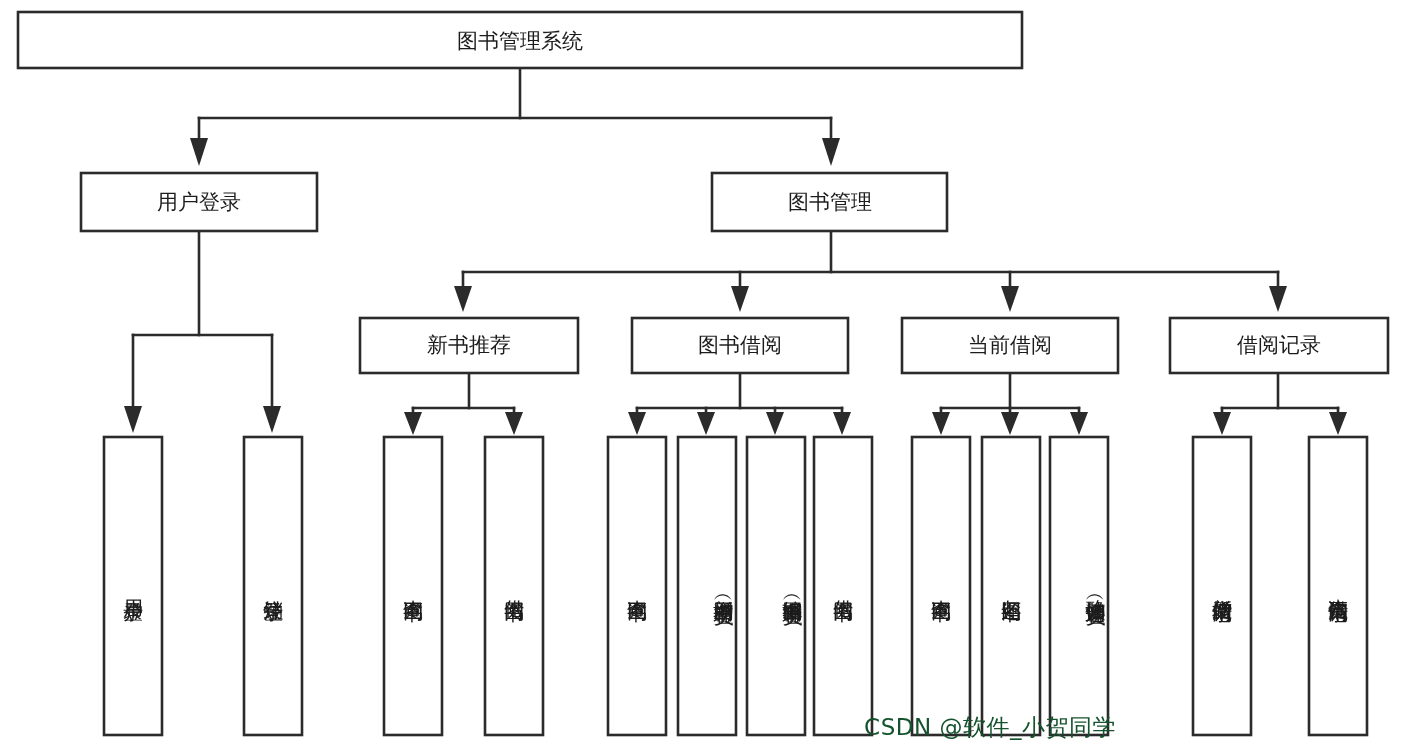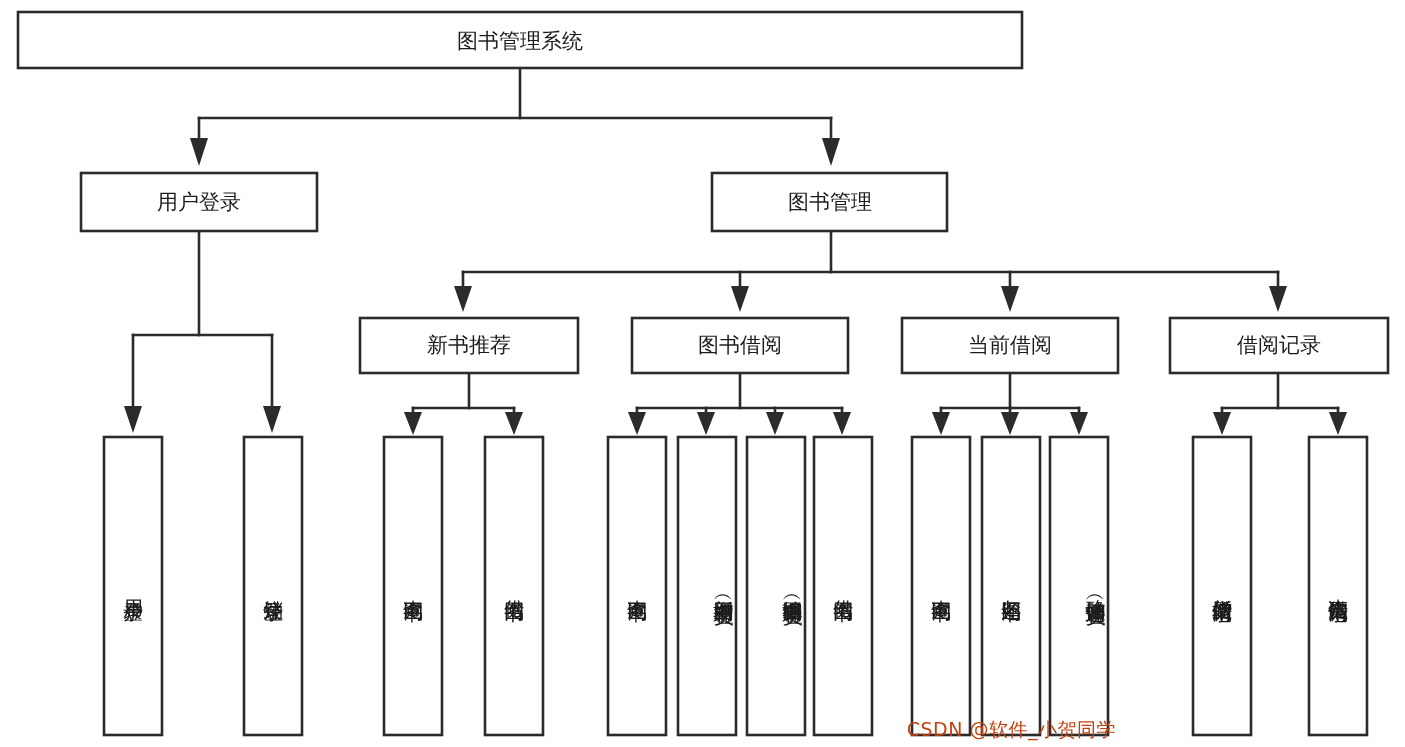--- a/index.html
+++ b/index.html
@@ -73,22 +73,22 @@
     white-space: nowrap;
   }
   .leaf-text.center {
     align-items: center;
   }
   .watermark {
     position: absolute;
     right: 8px;
     bottom: 4px;
     font-family: "DejaVu Sans", "Liberation Sans", sans-serif;
-    font-size: 19px;
-    color: #c2410c;
+    font-size: 23px;
+    color: #14532d;
     letter-spacing: 0.5px;
     white-space: nowrap;
     pointer-events: none;
   }
 </style>
 </head>
 <body>
 
 <div id="diagram-root">
 

